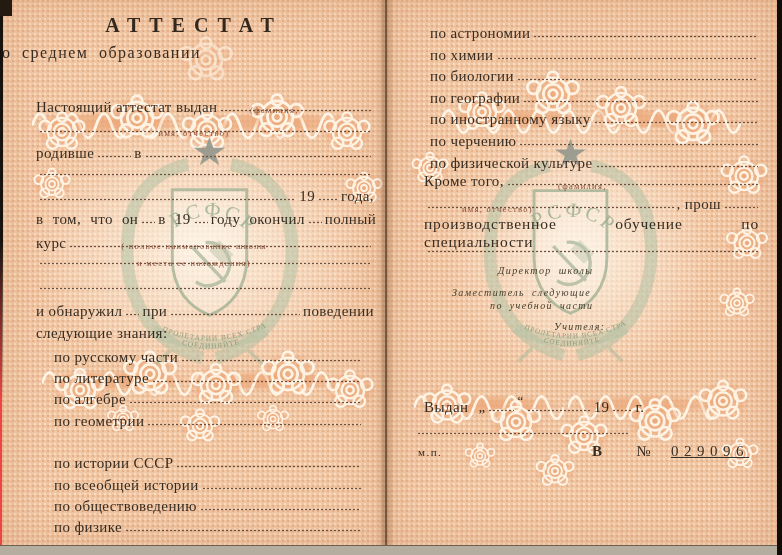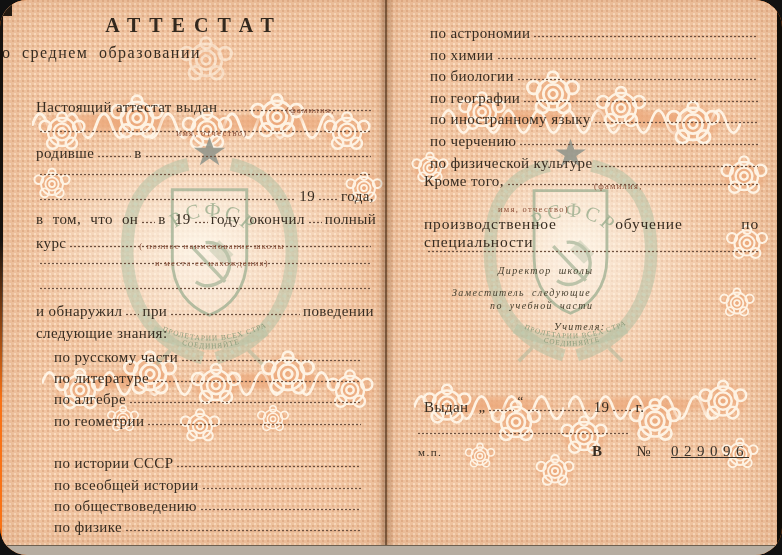--- a/index.html
+++ b/index.html
@@ -1,17 +1,17 @@
 <!DOCTYPE html>
 <html><head>
 <meta charset="utf-8">
 <style>
   html,body{margin:0;padding:0;background:#111;}
-  .scan{position:relative;width:782px;height:555px;background:#f97316;overflow:hidden;
-        font-family:"Liberation Serif",serif;border-radius:27px;}
+  .scan{position:relative;width:782px;height:555px;background:#ef4444;overflow:hidden;
+        font-family:"Liberation Serif",serif;}
   .page{position:absolute;top:0;height:546px;
         background:
           radial-gradient(circle at 1px 1px, rgba(198,131,89,.30) 1px, transparent 1.35px),
           radial-gradient(circle at 1px 1px, rgba(255,238,216,.55) 1px, transparent 1.35px),
           #f1c6a3;
         background-size:5px 5px,5px 5px;background-position:0 0,2px 3px;
         box-shadow:inset 0 0 46px rgba(186,117,72,.28);}
   .page-left{left:2px;width:384px;}
   .page-right{left:386px;width:391px;}
   .seam{position:absolute;left:378px;top:0;width:16px;height:546px;
@@ -28,21 +28,21 @@
   .row{position:absolute;display:flex;align-items:baseline;color:#372c21;
        font-size:15px;line-height:1;letter-spacing:.4px;white-space:nowrap;margin-top:8px;}
   .d{flex:1 0 8px;height:12px;margin:0 3px 0 3px;
      background-image:radial-gradient(circle,#6d5140 .9px,transparent 1.15px);
      background-size:4px 3px;background-repeat:repeat-x;background-position:left bottom;}
   .w14{flex:0 0 14px}.w20{flex:0 0 20px}.w26{flex:0 0 26px}.w34{flex:0 0 34px}.w64{flex:0 0 64px}
   .t1{position:absolute;top:14px;left:0;right:0;text-align:center;
       font-weight:700;font-size:20px;letter-spacing:9px;color:#32281e;}
   .t2{position:absolute;top:44px;left:0;right:0;text-align:left;
       font-size:16px;letter-spacing:1.5px;word-spacing:5px;color:#372c21;}
-  .hint{position:absolute;font-size:8.5px;letter-spacing:1.3px;color:#8a4f38;white-space:nowrap;margin-left:36px;}
+  .hint{position:absolute;font-size:8.5px;letter-spacing:1.3px;color:#8a4f38;white-space:nowrap;}
   .hint-c{left:0;right:0;text-align:center;}
   .sig{position:absolute;font-style:italic;font-size:10px;letter-spacing:1.4px;
        word-spacing:3px;color:#47402f;white-space:nowrap;}
   .just{position:absolute;font-size:15.5px;letter-spacing:.8px;color:#372c21;
         text-align:justify;text-align-last:justify;}
   .serial{letter-spacing:5.5px;color:#3a332b;text-decoration:underline;}
   .nbsp{flex:0 0 10px}
   .q-hi{position:relative;top:-7px;font-size:13px;}
   .mp{font-size:11px;letter-spacing:1.5px;}
   svg text{font-family:"Liberation Serif",serif;}
@@ -310,20 +310,25 @@
       <span>по физической культуре</span>
       <span class="d"></span>
     </div>
 
     <div class="row" style="left:38px;right:16px;top:166px">
       <span>Кроме того,</span>
       <span class="d"></span>
     </div>
     <div class="hint" style="left:172px;top:181px">(фамилия,</div>
 
+    <div class="row" style="left:38px;right:16px;top:189px">
+      <span class="d"></span>
+      <span>, прош</span>
+      <span class="d w34"></span>
+    </div>
     <div class="hint" style="left:76px;top:204px">имя,  отчество)</div>
 
     <div class="just" style="left:38px;right:18px;top:215px">производственное  обучение  по  специальности</div>
 
     <div class="row" style="left:38px;right:16px;top:233px">
       <span class="d"></span>
     </div>
 
     <div class="sig" style="left:112px;top:265px">Директор школы</div>
     <div class="sig" style="left:66px;top:287px">Заместитель следующие</div>

